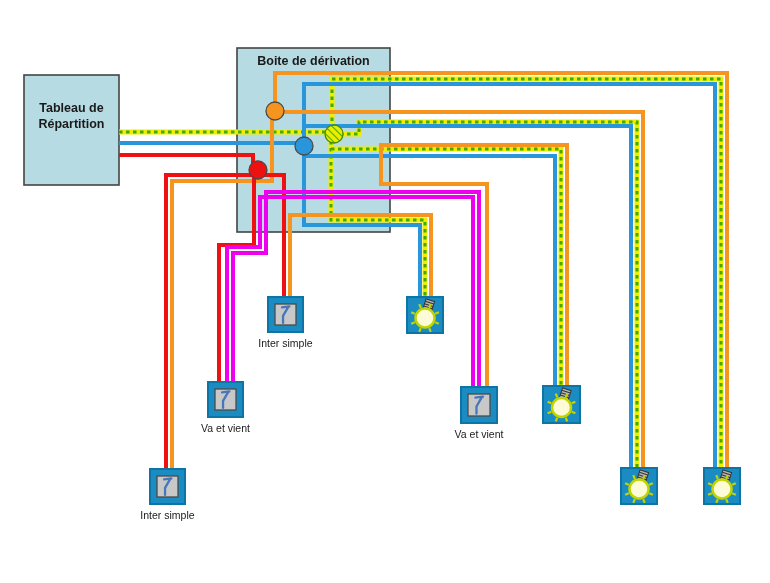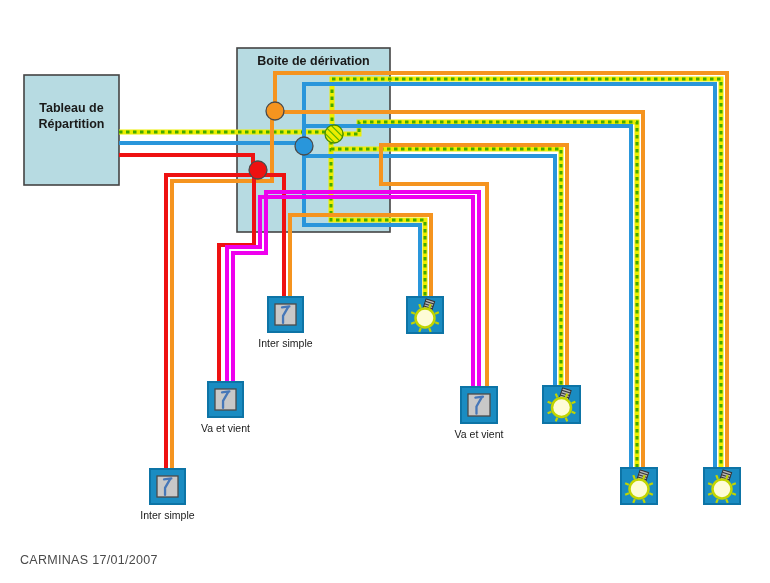--- a/index.html
+++ b/index.html
@@ -211,14 +211,13 @@
           <line x1="13.790482243984012" y1="31.162674857624154" x2="12.259748514523654" y2="34.8581929876693" stroke="#c2d500" stroke-width="2.2"></line>
           <line x1="7.837325142375846" y1="25.209517756015988" x2="4.141807012330698" y2="26.74025148547635" stroke="#c2d500" stroke-width="2.2"></line>
           <line x1="7.837325142375844" y1="16.790482243984012" x2="4.1418070123306965" y2="15.259748514523654" stroke="#c2d500" stroke-width="2.2"></line>
           <line x1="13.790482243984005" y1="10.837325142375848" x2="12.259748514523645" y2="7.141807012330702" stroke="#c2d500" stroke-width="2.2"></line>
           <line x1="22.20951775601599" y1="10.837325142375848" x2="23.74025148547635" y2="7.1418070123307" stroke="#c2d500" stroke-width="2.2"></line>
           <line x1="28.162674857624154" y1="16.790482243984005" x2="31.858192987669298" y2="15.259748514523643" stroke="#c2d500" stroke-width="2.2"></line>
           <circle cx="18" cy="21" r="9.5" fill="#fefcd6" stroke="#c2d500" stroke-width="2.5"></circle>
         </g>
       </g>
     </svg>
-  <div class="caption">CARMINAS 17/01/2007</div>
 </div>
 
 </body></html>

